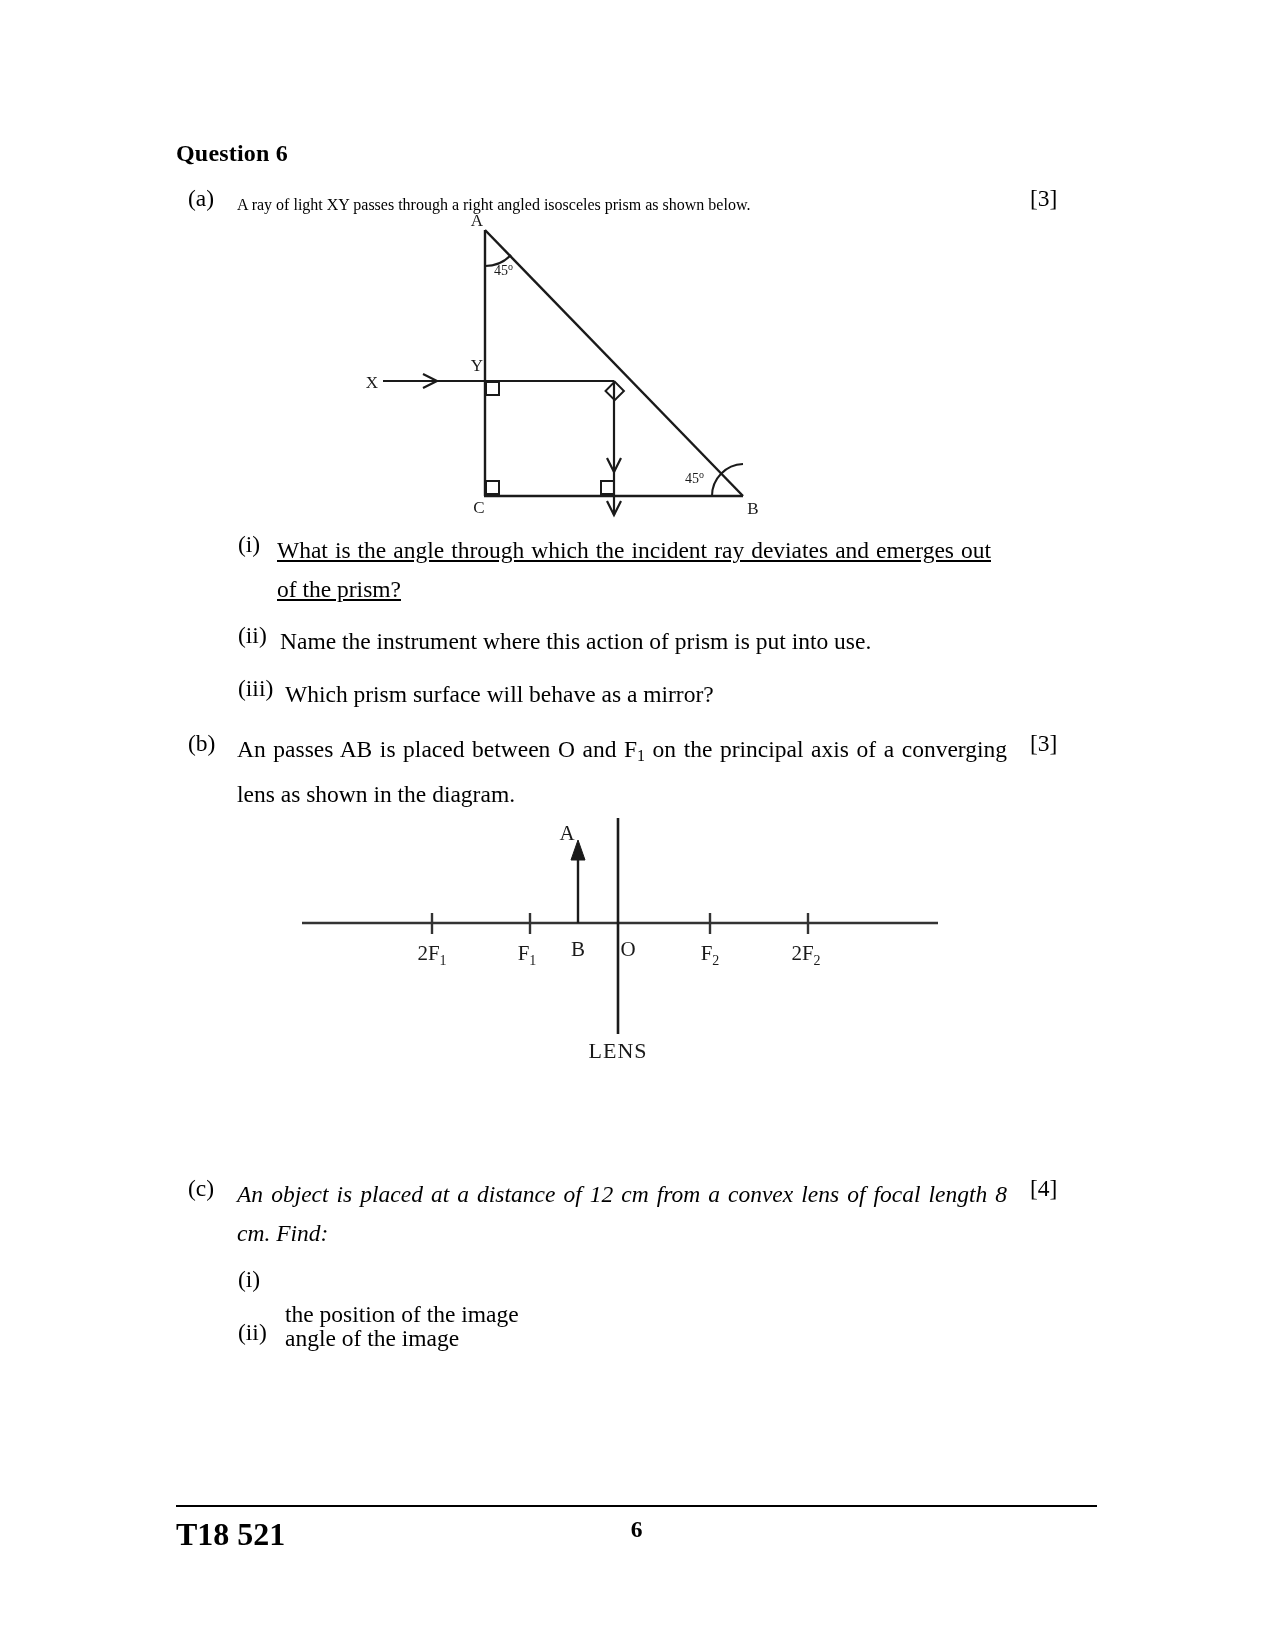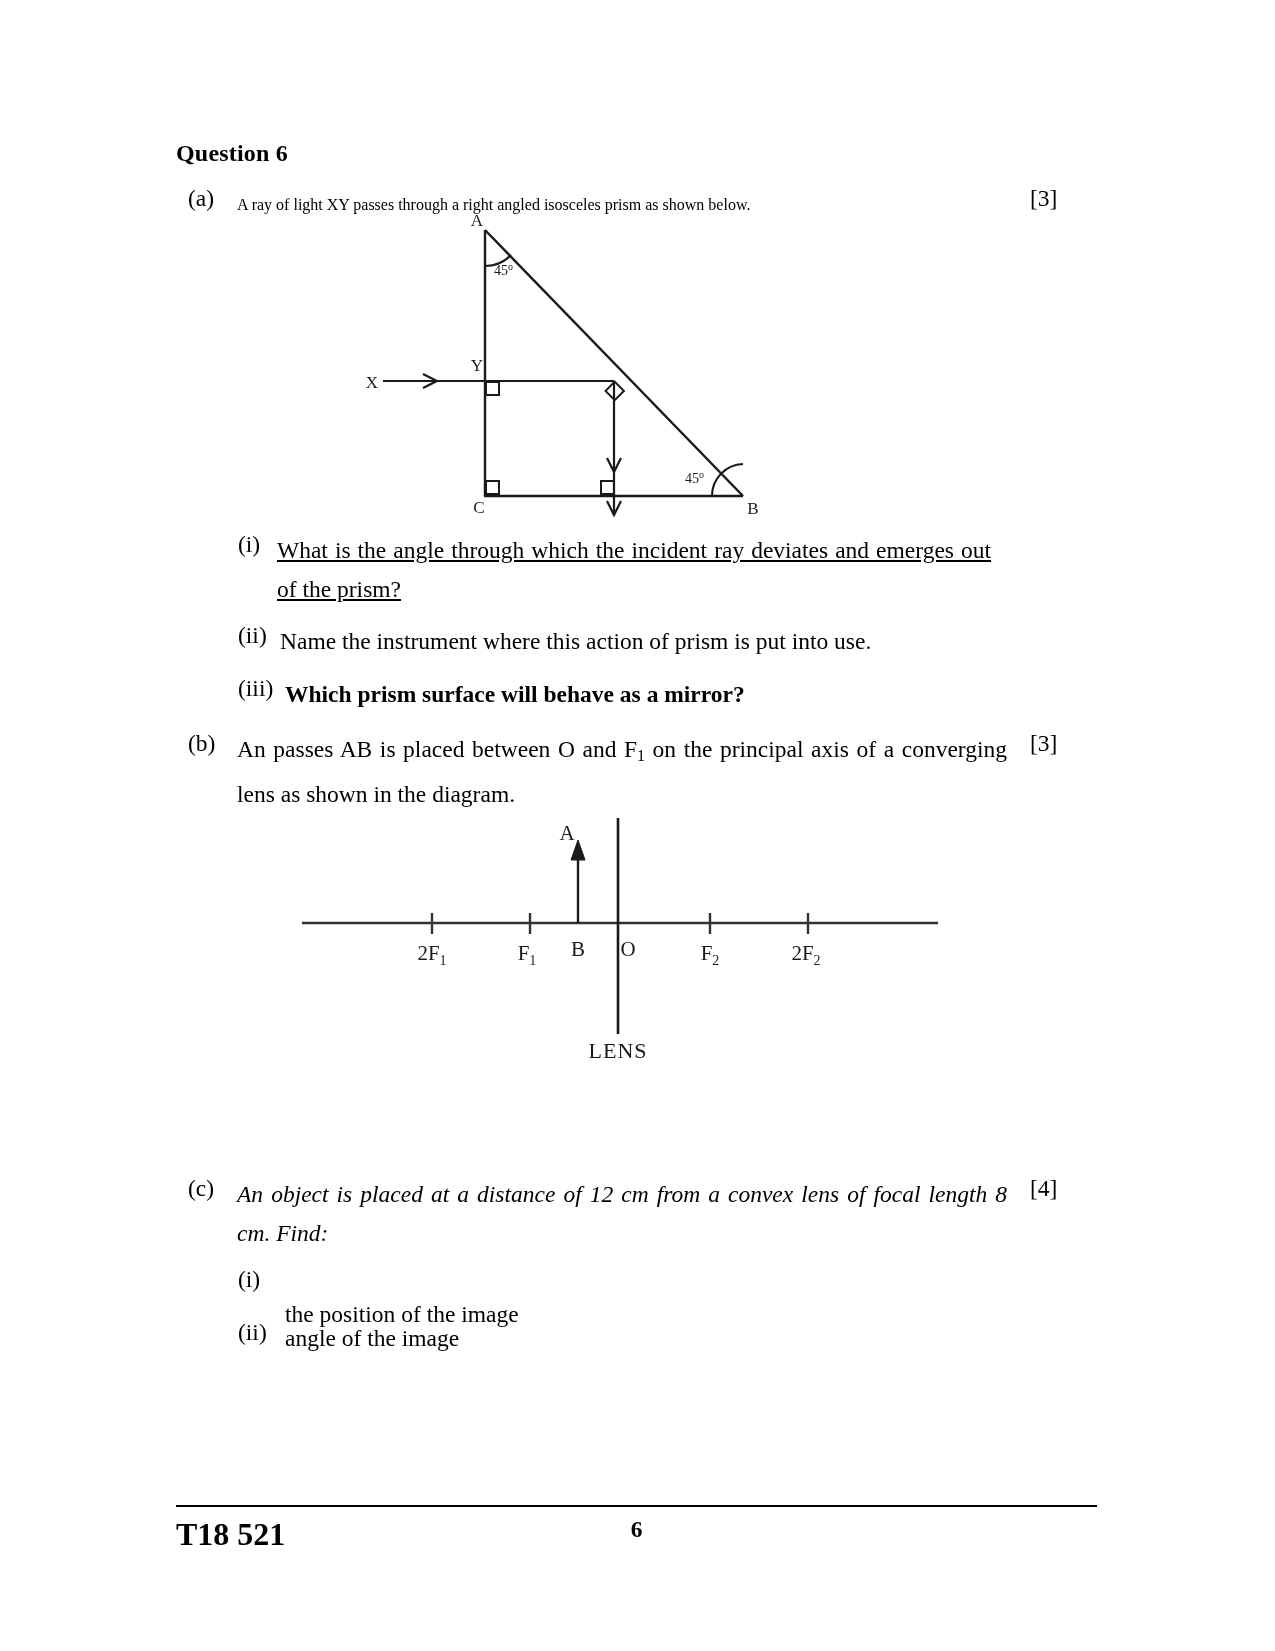--- a/index.html
+++ b/index.html
@@ -160,21 +160,21 @@
     </svg>
   </div>
 
   <div class="marker" style="left:238px; top:531px;">(i)</div>
   <div class="body-text just" style="left:277px; top:531px; width:714px;text-decoration:underline;">What is the angle through which the incident ray deviates and emerges out of the prism?</div>
 
   <div class="marker" style="left:238px; top:622px;">(ii)</div>
   <div class="body-text" style="left:260px; top:622px; width:714px;margin-left:20px;">Name the instrument where this action of prism is put into use.</div>
 
   <div class="marker" style="left:238px; top:675px;">(iii)</div>
-  <div class="body-text" style="left:285px; top:675px; width:706px;font-weight:bold;">Which prism surface will behave as a mirror?</div>
+  <div class="body-text" style="left:285px; top:675px; width:706px;">Which prism surface will behave as a mirror?</div>
 
   <div class="marker" style="left:188px; top:730px;">(b)</div>
   <div class="body-text just" style="left:237px; top:730px; width:770px;"><span>An passes AB is placed between O and F</span><span class="sub">1</span><span> on the principal axis of a converging lens as shown in the diagram.</span></div>
   <div class="marks" style="left:1030px; top:730px;">[3]</div>
 
   <div class="fig" style="left:290px; top:808px;">
     <svg width="660" height="260" viewBox="0 0 660 260">
 
       <line x1="12" y1="115" x2="648" y2="115" stroke="#333333" stroke-width="2.4"></line>
 

